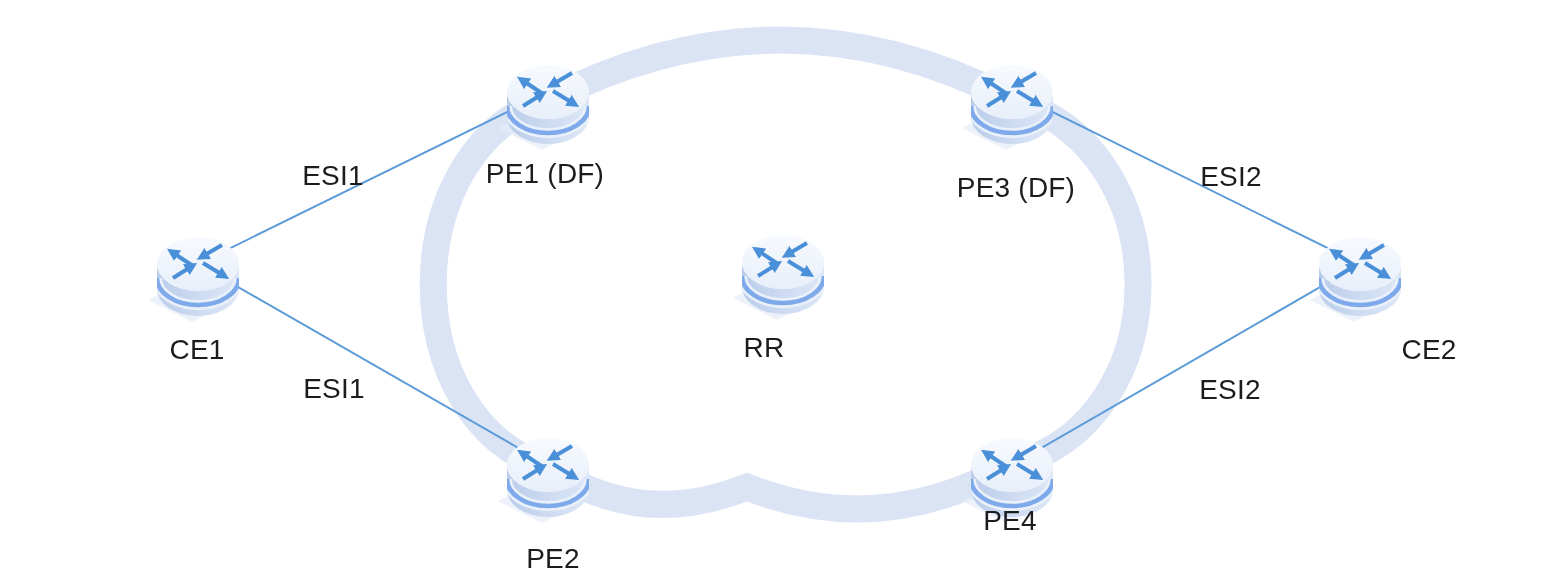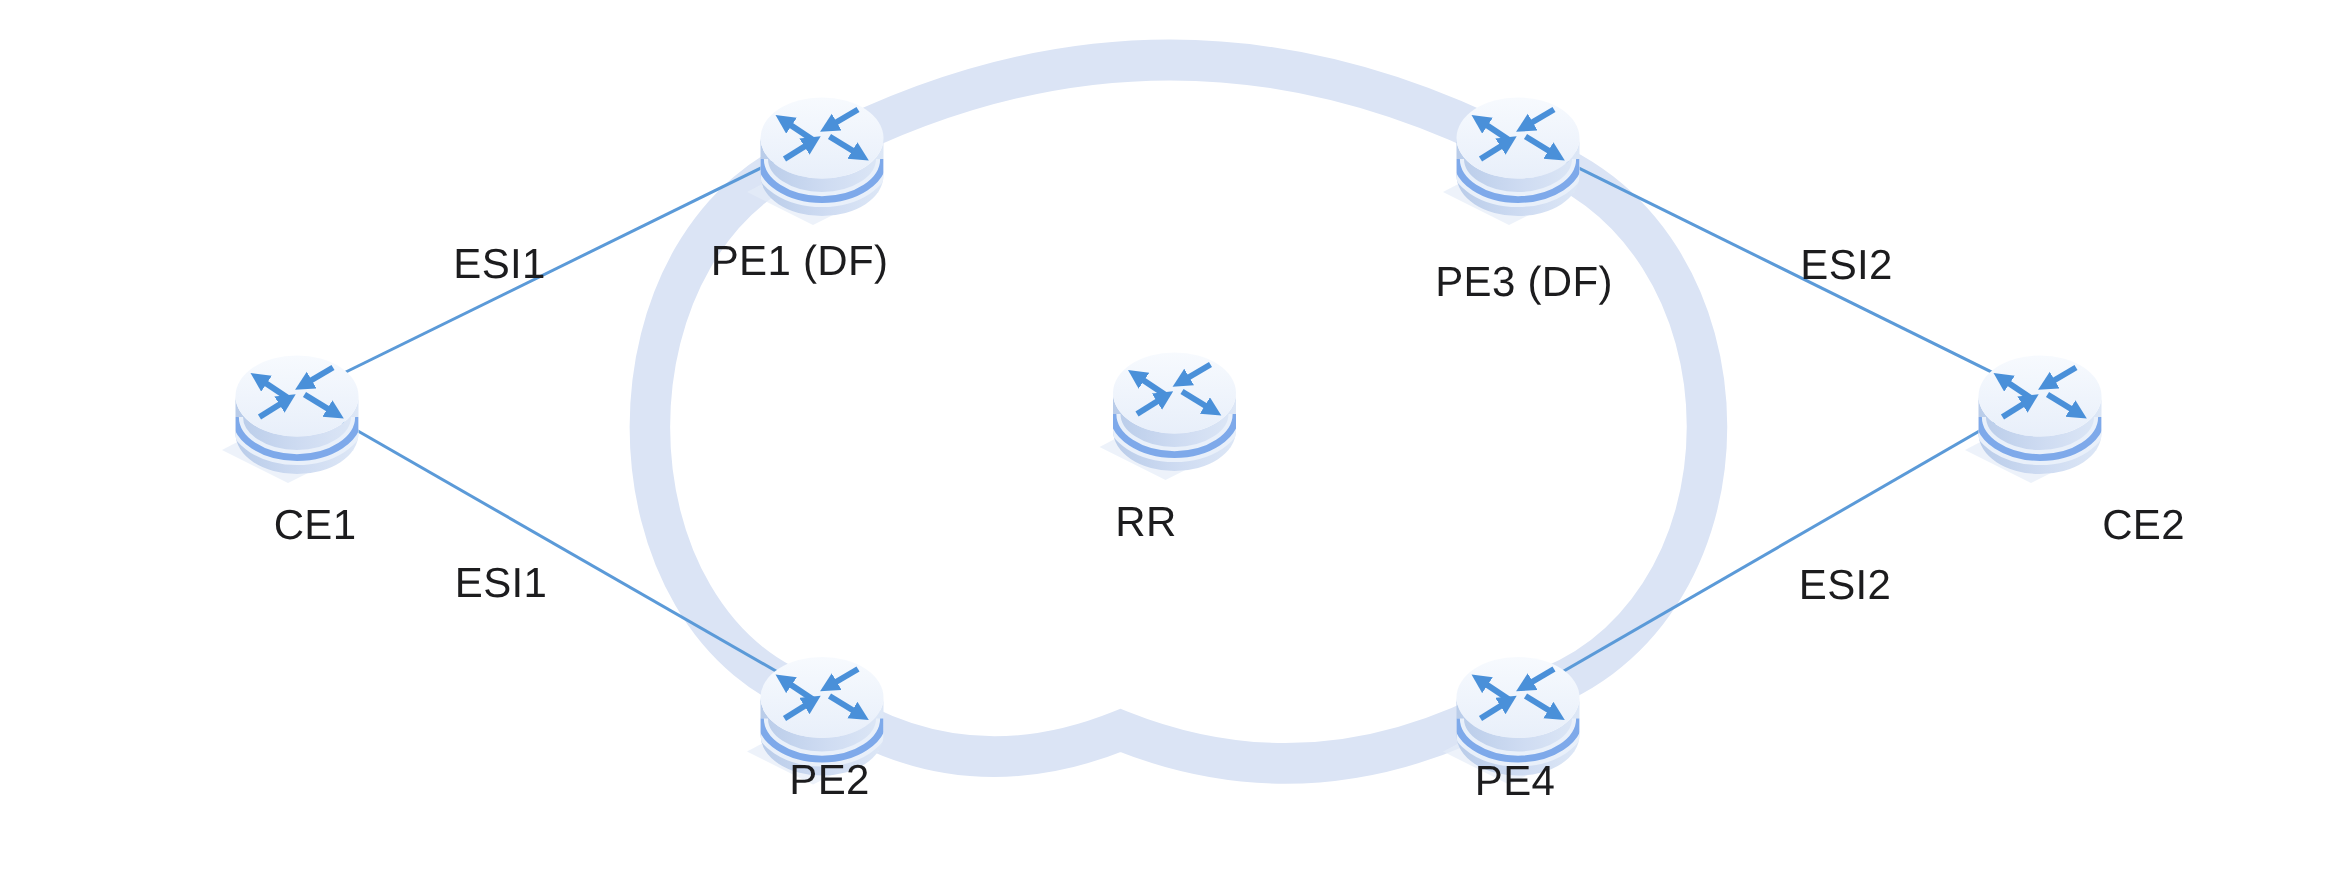--- a/index.html
+++ b/index.html
@@ -103,23 +103,23 @@
     <svg viewBox="0 0 110 110" width="110" height="110">
         <use href="#router"></use>
       </svg>
   </div>
   <div class="node" style="left:1305px;top:219px">
     <svg viewBox="0 0 110 110" width="110" height="110">
         <use href="#router"></use>
       </svg>
   </div>
 
-  <div class="diagram-label" style="left:210px;top:336px">CE1</div>
-  <div class="diagram-label" style="left:533px;top:160px">PE1 (DF)</div>
-  <div class="diagram-label" style="left:553px;top:506px">PE2</div>
+  <div class="diagram-label" style="left:197px;top:336px">CE1</div>
+  <div class="diagram-label" style="left:545px;top:160px">PE1 (DF)</div>
+  <div class="diagram-label" style="left:553px;top:545px">PE2</div>
   <div class="diagram-label" style="left:764px;top:334px">RR</div>
   <div class="diagram-label" style="left:1016px;top:174px">PE3 (DF)</div>
   <div class="diagram-label" style="left:1010px;top:507px">PE4</div>
   <div class="diagram-label" style="left:1429px;top:336px">CE2</div>
 
   <div class="diagram-label" style="left:333px;top:162px">ESI1</div>
   <div class="diagram-label" style="left:334px;top:375px">ESI1</div>
   <div class="diagram-label" style="left:1231px;top:163px">ESI2</div>
   <div class="diagram-label" style="left:1230px;top:376px">ESI2</div>
 

